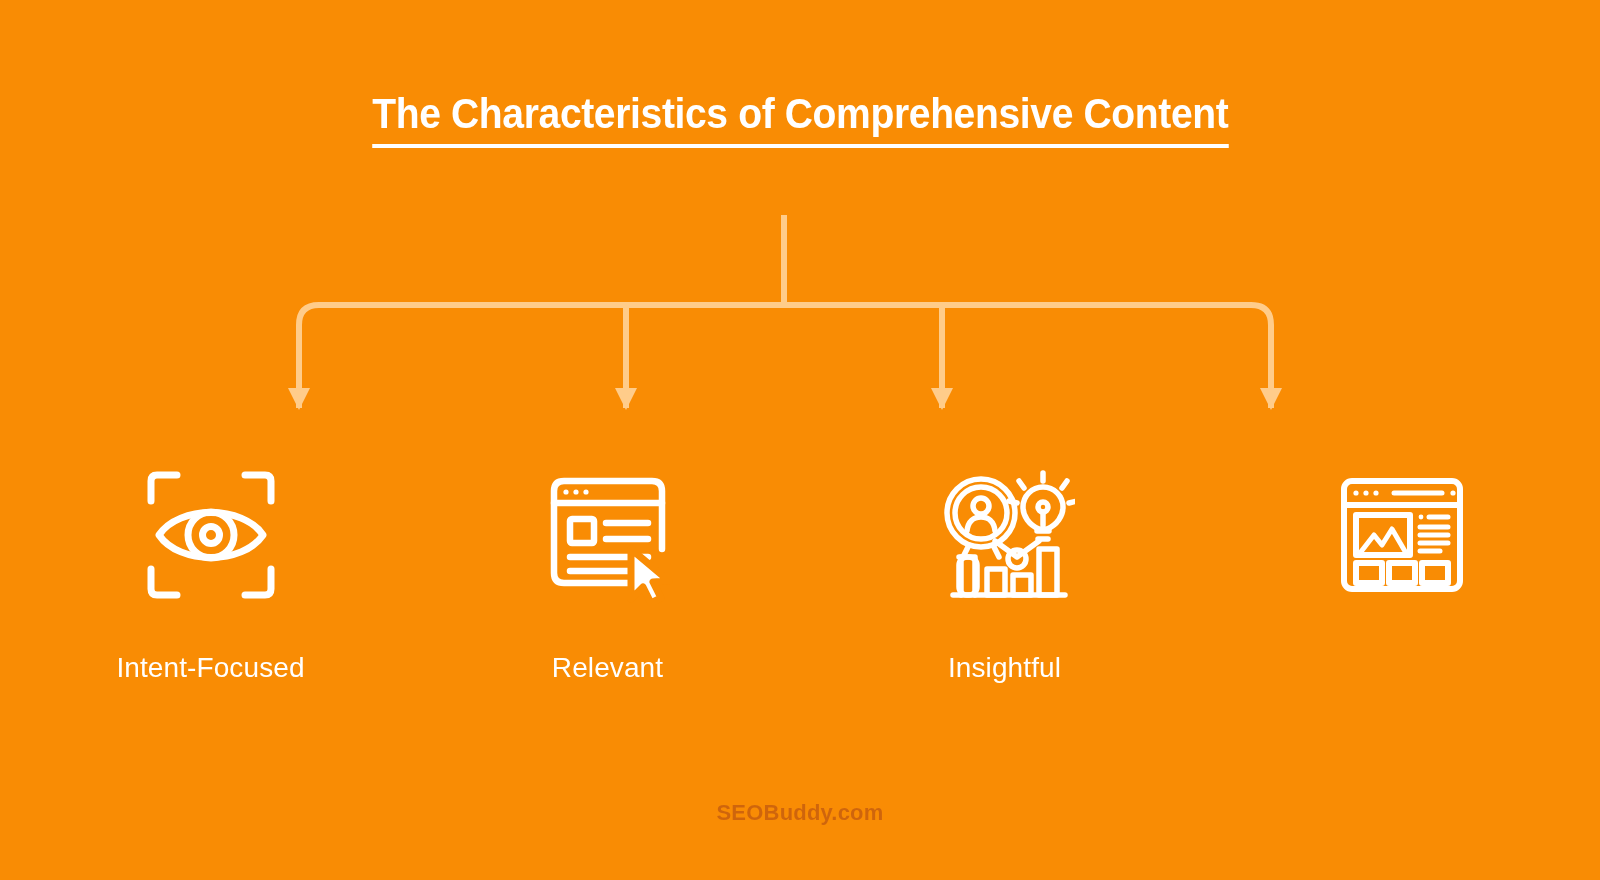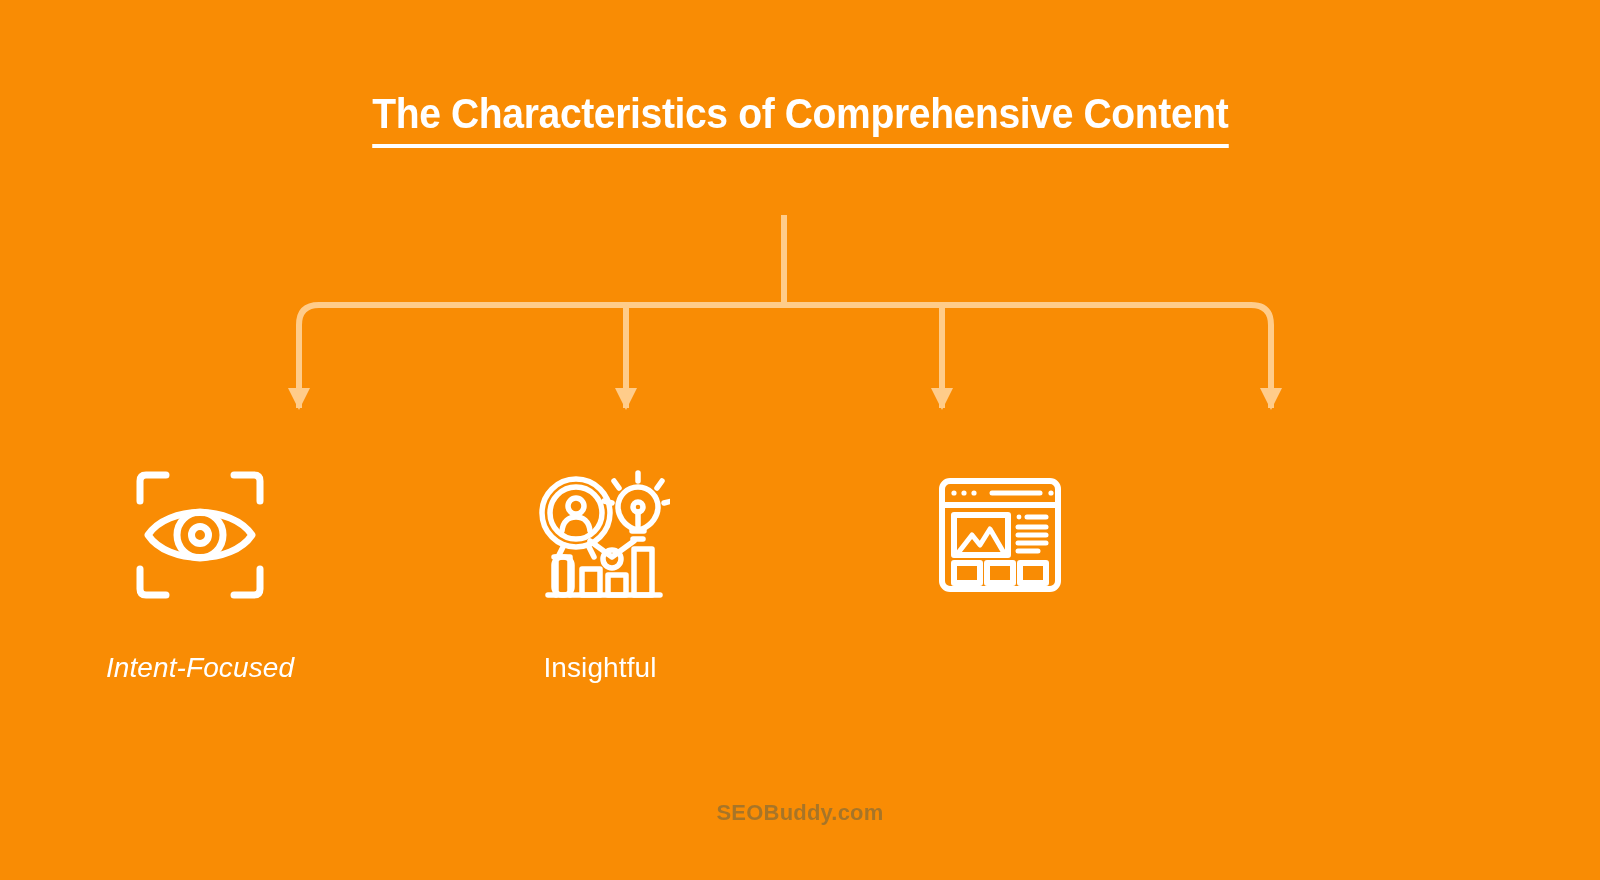--- a/index.html
+++ b/index.html
@@ -63,21 +63,21 @@
     top: 460px;
     width: 1600px;
     display: flex;
   }
   .column {
     width: 25%;
     display: flex;
     flex-direction: column;
     align-items: center;
   }
-  .col-1 { margin-left: 0px; font-style: italic; }
+  .col-1 { margin-left: 12px; }
   .icon-wrap {
     width: 150px;
     height: 150px;
     display: flex;
     align-items: center;
     justify-content: center;
   }
   .icon-wrap svg {
     display: block;
   }
@@ -92,21 +92,21 @@
 
   
   #footer {
     position: absolute;
     left: 0;
     top: 800px;
     width: 1600px;
     text-align: center;
   }
   #footer-watermark {
-    color: #0c4a6e;
+    color: #7f1d1d;
     opacity: 0.34;
     font-size: 22px;
     font-weight: bold;
     letter-spacing: 0.2px;
   }
 </style>
 </head>
 <body>
 
 <div id="stage">
@@ -147,20 +147,50 @@
           <path d="M 18 70 C 38 40 102 40 122 70 C 102 100 38 100 18 70 Z"></path>
 
           <circle cx="70" cy="70" r="23"></circle>
 
           <circle cx="70" cy="70" r="8.5"></circle>
         </svg>
       </div>
       <div class="col-label">Intent-Focused</div>
     </div>
 
+    <div class="column col-2">
+      <div class="icon-wrap">
+        <svg width="140" height="140" viewBox="0 0 140 140" fill="none" stroke="#ffffff" stroke-width="6.5" stroke-linecap="round" stroke-linejoin="round">
+
+          <path d="M 110 118 L 26 118 Q 16 118 16 108 L 16 26 Q 16 16 26 16
+                   L 114 16 Q 124 16 124 26 L 124 84"></path>
+
+          <path d="M 16 38 L 124 38"></path>
+
+          <circle cx="28" cy="27" r="2.6" fill="#ffffff" stroke="none"></circle>
+          <circle cx="38" cy="27" r="2.6" fill="#ffffff" stroke="none"></circle>
+          <circle cx="48" cy="27" r="2.6" fill="#ffffff" stroke="none"></circle>
+
+          <rect x="32" y="54" width="24" height="24" rx="2"></rect>
+
+          <path d="M 68 58 L 110 58"></path>
+          <path d="M 68 74 L 110 74"></path>
+
+          <path d="M 32 92 L 110 92"></path>
+          <path d="M 32 106 L 100 106"></path>
+
+          <circle cx="62" cy="118" r="2.4" fill="#ffffff" stroke="none"></circle>
+
+          <g stroke="#f98c04" stroke-width="7" stroke-linejoin="round">
+            <path d="M 93 84 L 93 134 L 105 122 L 113 138 L 123 133 L 115 117 L 131 116 Z" fill="#ffffff"></path>
+          </g>
+        </svg>
+      </div>
+      <div class="col-label">Relevant</div>
+    </div>
 
     <div class="column col-3">
       <div class="icon-wrap">
         <svg width="140" height="140" viewBox="0 0 140 140" fill="none" stroke="#ffffff" stroke-width="5.5" stroke-linecap="round" stroke-linejoin="round">
 
           <circle cx="46" cy="48" r="34"></circle>
           <circle cx="46" cy="48" r="26"></circle>
 
           <circle cx="46" cy="41" r="8"></circle>
           <path d="M 32 66 C 33 56 39 52 46 52 C 53 52 59 56 60 66"></path>

